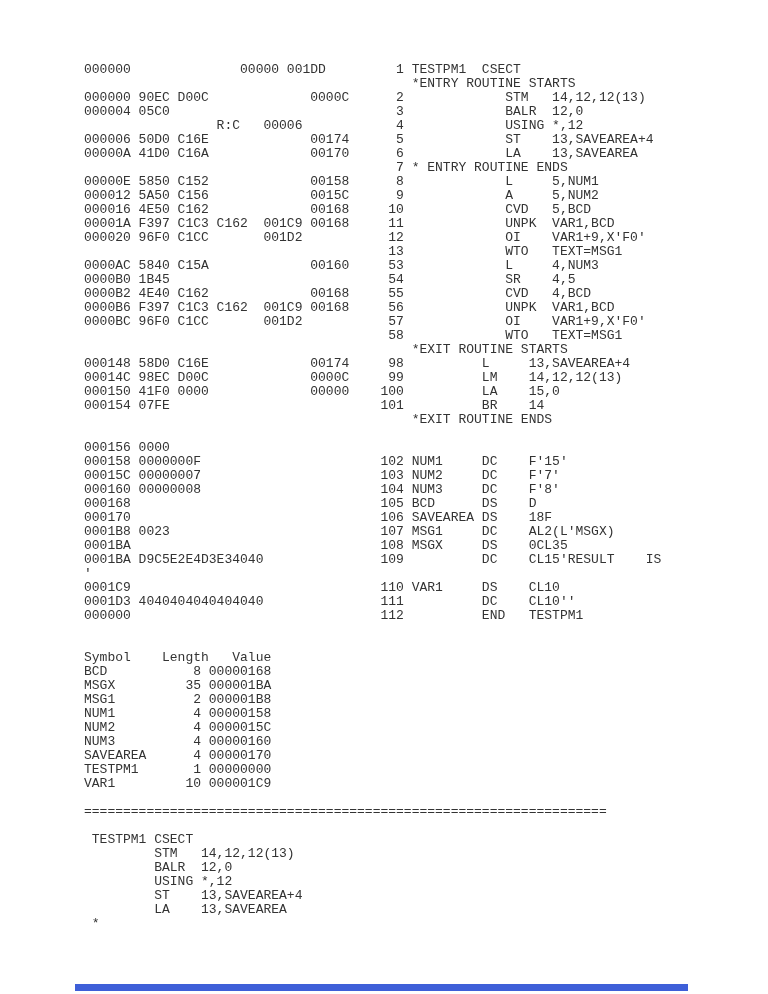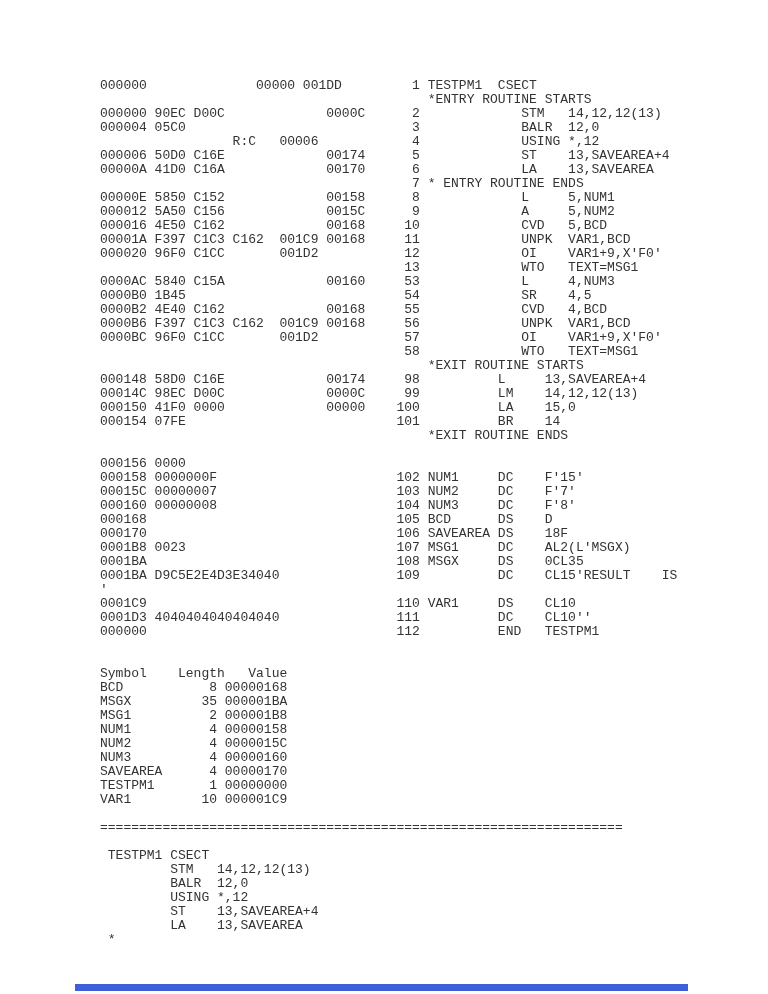--- a/index.html
+++ b/index.html
@@ -10,21 +10,21 @@
   body {
     width: 768px;
     height: 994px;
     position: relative;
     overflow: hidden;
   }
   #listing {
     position: absolute;
     left: 84px;
     top: 63px;
-    margin: 16px;
+    margin: 0;
     font-family: "Liberation Mono", "DejaVu Sans Mono", monospace;
     font-size: 13px;
     line-height: 14px;
     letter-spacing: 0;
     white-space: pre;
     color: #333333;
   }
   #selection-bar {
     position: absolute;
     left: 75px;

